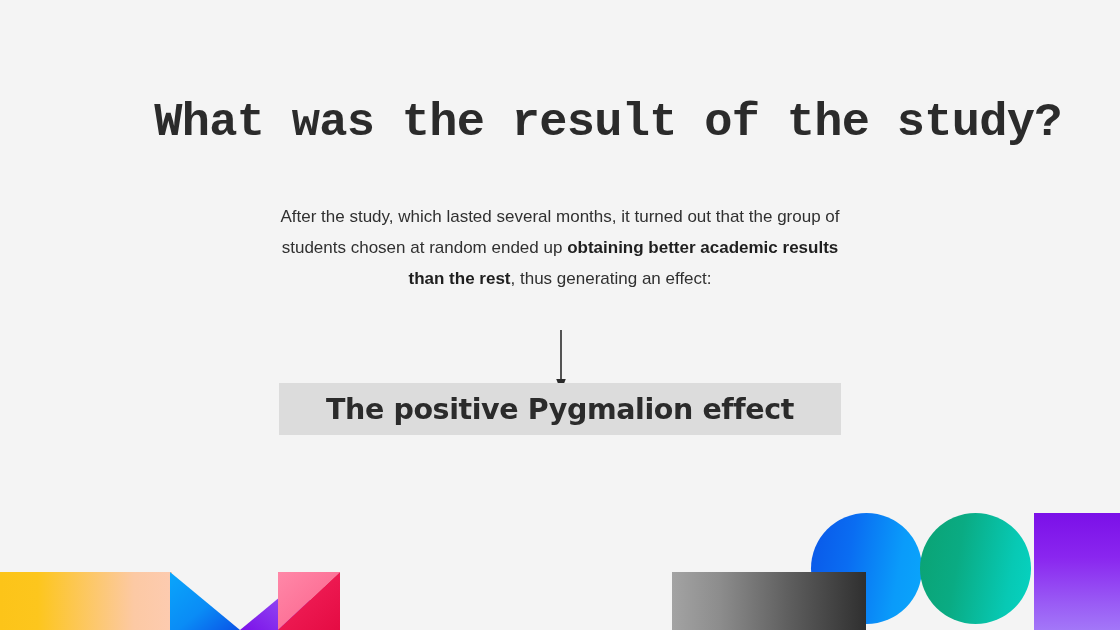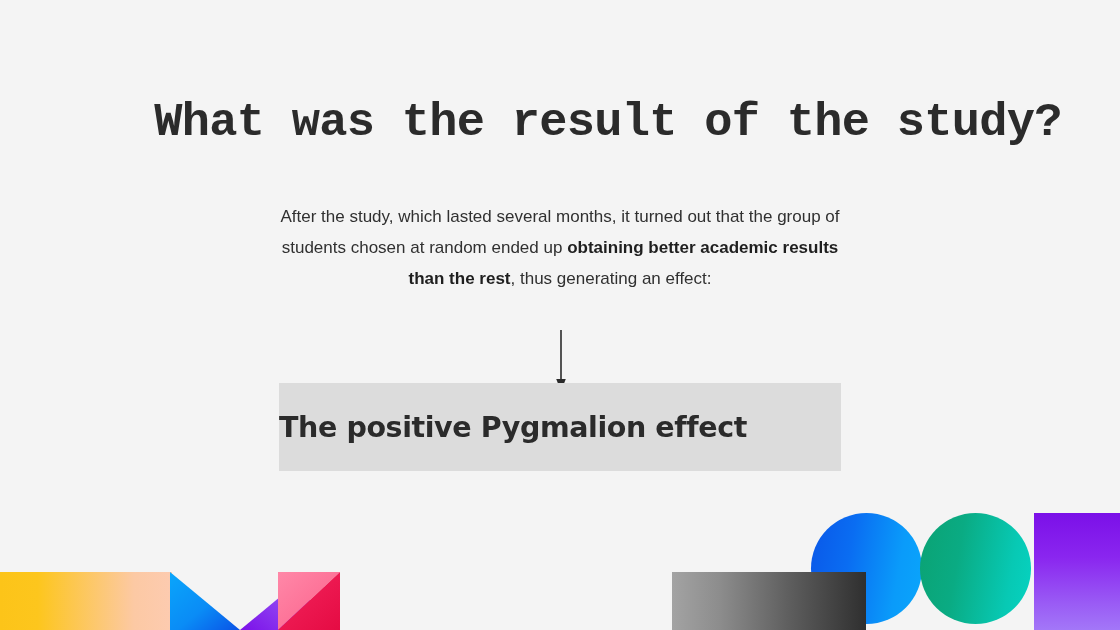--- a/index.html
+++ b/index.html
@@ -67,25 +67,25 @@
     width: 16px;
     height: 62px;
   }
 
   
   .callout {
     position: absolute;
     left: 279px;
     top: 383px;
     width: 562px;
-    height: 88px;
+    height: 52px;
     background: #dcdcdc;
     display: flex;
     align-items: center;
-    justify-content: flex-start;
+    justify-content: center;
   }
   .callout-text {
     font-family: "DejaVu Sans", sans-serif;
     font-weight: 700;
     font-size: 28.5px;
     letter-spacing: -0.4px;
     color: #2b2b2b;
     white-space: nowrap;
   }
 

